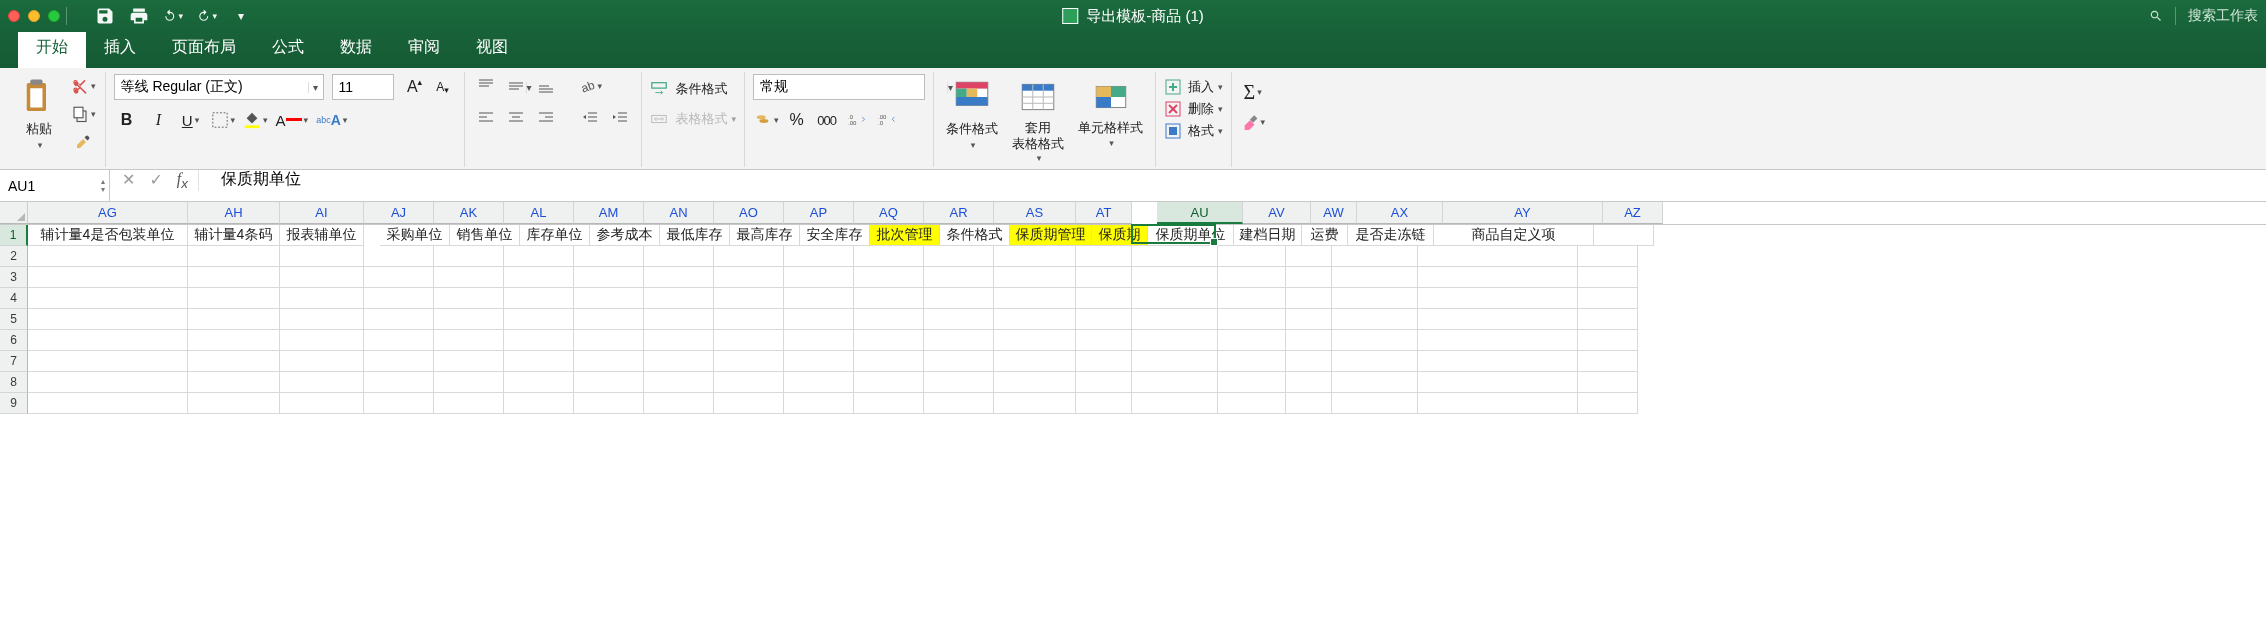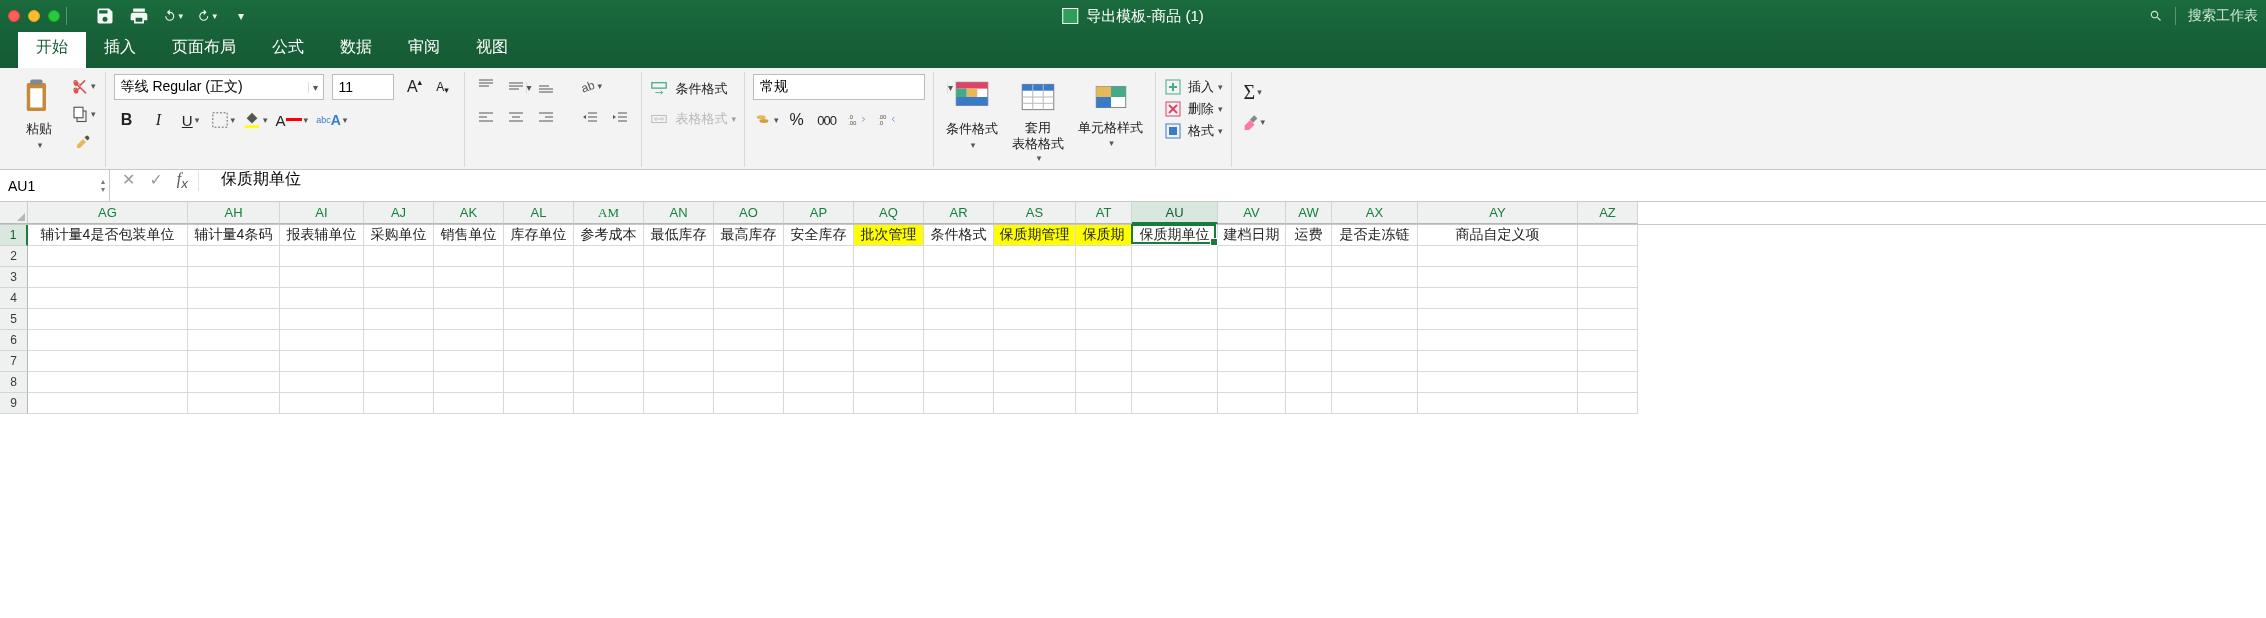--- a/index.html
+++ b/index.html
@@ -50,21 +50,21 @@
   .spin div { font-size:8px; line-height:8px; color:#777; cursor:pointer;}
   .fbar-btns { display:flex; gap:14px; padding:0 12px; color:#9a9a9a; font-size:16px;}
   .fx { font-style:italic; font-family:Georgia,serif; color:#555; padding-right:10px; border-right:1px solid #e2e2e2;}
   .formula-input { flex:1; border:none; outline:none; padding:0 10px; font-size:16px;}
   
   
   .grid-wrap { display:flex; border-bottom:1px solid #c8c8c8;}
   .corner { width:28px; height:22px; background:#eef1f0; border-right:1px solid #ccc; border-bottom:1px solid #b7b7b7; position:relative;}
   .corner::after{content:""; position:absolute; right:2px; bottom:2px; width:0;height:0;border-left:8px solid transparent;border-bottom:8px solid #b7b7b7;}
   .colheads { display:flex; flex:1; }
-  .colhead { height:22px; background:#eef1f0; border-right:1px solid #d4d4d4; border-bottom:1px solid #b7b7b7; display:flex; align-items:center; justify-content:center; font-size:13px; color:#15803d; }
+  .colhead { height:22px; background:#eef1f0; border-right:1px solid #d4d4d4; border-bottom:1px solid #b7b7b7; display:flex; align-items:center; justify-content:center; font-size:13px; color:#1d4ed8; }
   .colhead.sel { background:#d9e8df; border-bottom:2px solid #1a7b3e; color:#0d5c2b; font-weight:500;}
   .rows { display:flex; }
   .rownums { display:flex; flex-direction:column; }
   .rownum { width:28px; height:21px; background:#eef1f0; border-right:1px solid #b7b7b7; border-bottom:1px solid #d4d4d4; display:flex; align-items:center; justify-content:center; font-size:12px; color:#3a3a3a;}
   .rownum.sel { background:#d9e8df; border-right:2px solid #1a7b3e; color:#0d5c2b;}
   .cells { display:flex; flex-direction:column; flex:1; position:relative;}
   .cellrow { display:flex; }
   .cell { height:21px; border-right:1px solid #d9d9d9; border-bottom:1px solid #d9d9d9; display:flex; align-items:center; justify-content:center; font-size:14px; overflow:hidden; white-space:nowrap; padding:0 2px;}
   .cell.hl { background:#ffff00; }
   .selection-box { position:absolute; border:2px solid #1a7b3e; pointer-events:none; }
@@ -466,29 +466,29 @@
 
 <div class="grid-wrap">
   <div class="corner"></div>
   <div class="colheads" id="colheads">
       <div class="colhead" style="width: 160px;">AG</div>
       <div class="colhead" style="width: 92px;">AH</div>
       <div class="colhead" style="width: 84px;">AI</div>
       <div class="colhead" style="width: 70px;">AJ</div>
       <div class="colhead" style="width: 70px;">AK</div>
       <div class="colhead" style="width: 70px;">AL</div>
-      <div class="colhead" style="width: 70px; font-family: Liberation Serif, serif;">AM</div>
+      <div class="colhead" style="width: 70px;">AM</div>
       <div class="colhead" style="width: 70px;">AN</div>
       <div class="colhead" style="width: 70px;">AO</div>
       <div class="colhead" style="width: 70px;">AP</div>
       <div class="colhead" style="width: 70px;">AQ</div>
       <div class="colhead" style="width: 70px;">AR</div>
       <div class="colhead" style="width: 82px;">AS</div>
       <div class="colhead" style="width: 56px;">AT</div>
-      <div class="colhead sel" style="width: 86px;">AU</div>
+      <div class="colhead sel" style="width: 86px; margin-left: 25px;">AU</div>
       <div class="colhead" style="width: 68px;">AV</div>
       <div class="colhead" style="width: 46px;">AW</div>
       <div class="colhead" style="width: 86px;">AX</div>
       <div class="colhead" style="width: 160px;">AY</div>
       <div class="colhead" style="width: 60px;">AZ</div>
     </div>
 </div>
 
 <div class="rows">
   <div class="rownums" id="rownums">
@@ -500,21 +500,21 @@
       <div class="rownum">6</div>
       <div class="rownum">7</div>
       <div class="rownum">8</div>
       <div class="rownum">9</div>
     </div>
   <div class="cells" id="cells">
       <div class="cellrow">
         <div class="cell" style="width: 160px;">辅计量4是否包装单位</div>
         <div class="cell" style="width: 92px;">辅计量4条码</div>
         <div class="cell" style="width: 84px;">报表辅单位</div>
-        <div class="cell" style="width: 70px;">采购单位</div>
+        <div class="cell" style="width: 70px; margin-left: 16px;">采购单位</div>
         <div class="cell" style="width: 70px;">销售单位</div>
         <div class="cell" style="width: 70px;">库存单位</div>
         <div class="cell" style="width: 70px;">参考成本</div>
         <div class="cell" style="width: 70px;">最低库存</div>
         <div class="cell" style="width: 70px;">最高库存</div>
         <div class="cell" style="width: 70px;">安全库存</div>
         <div class="cell hl" style="width: 70px;">批次管理</div>
         <div class="cell" style="width: 70px;">条件格式</div>
         <div class="cell hl" style="width: 82px;">保质期管理</div>
         <div class="cell hl" style="width: 56px;">保质期</div>

